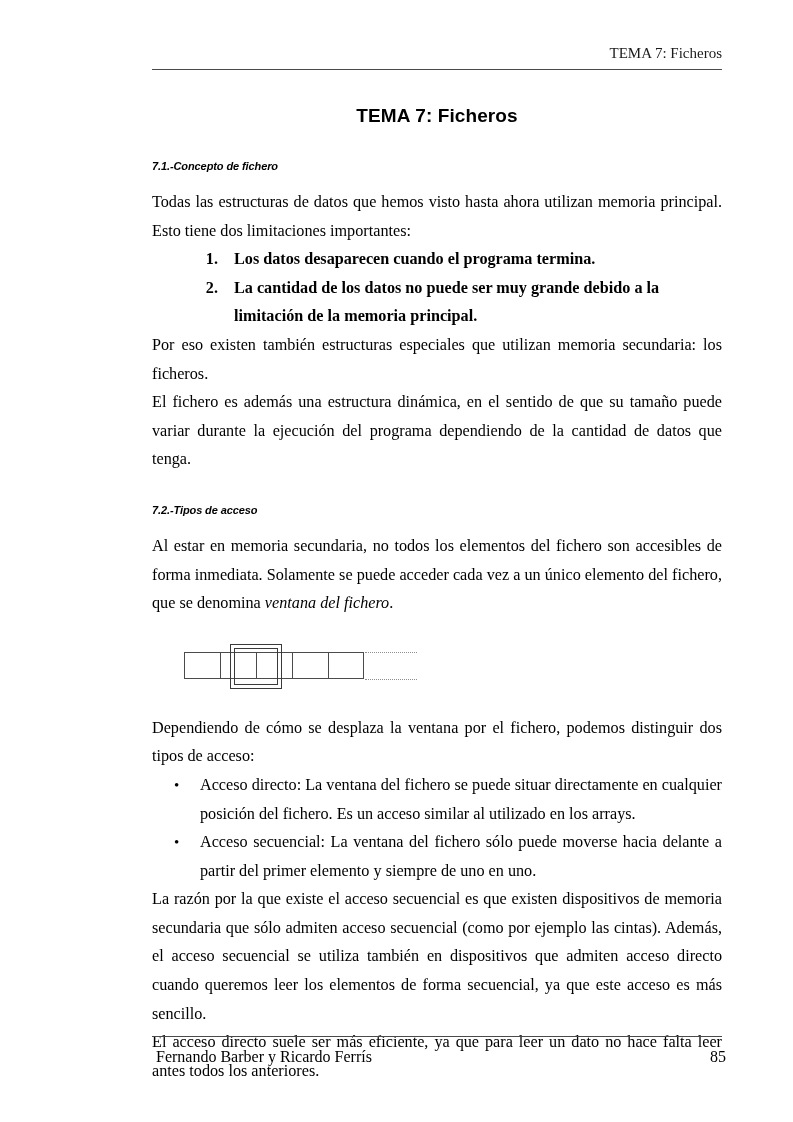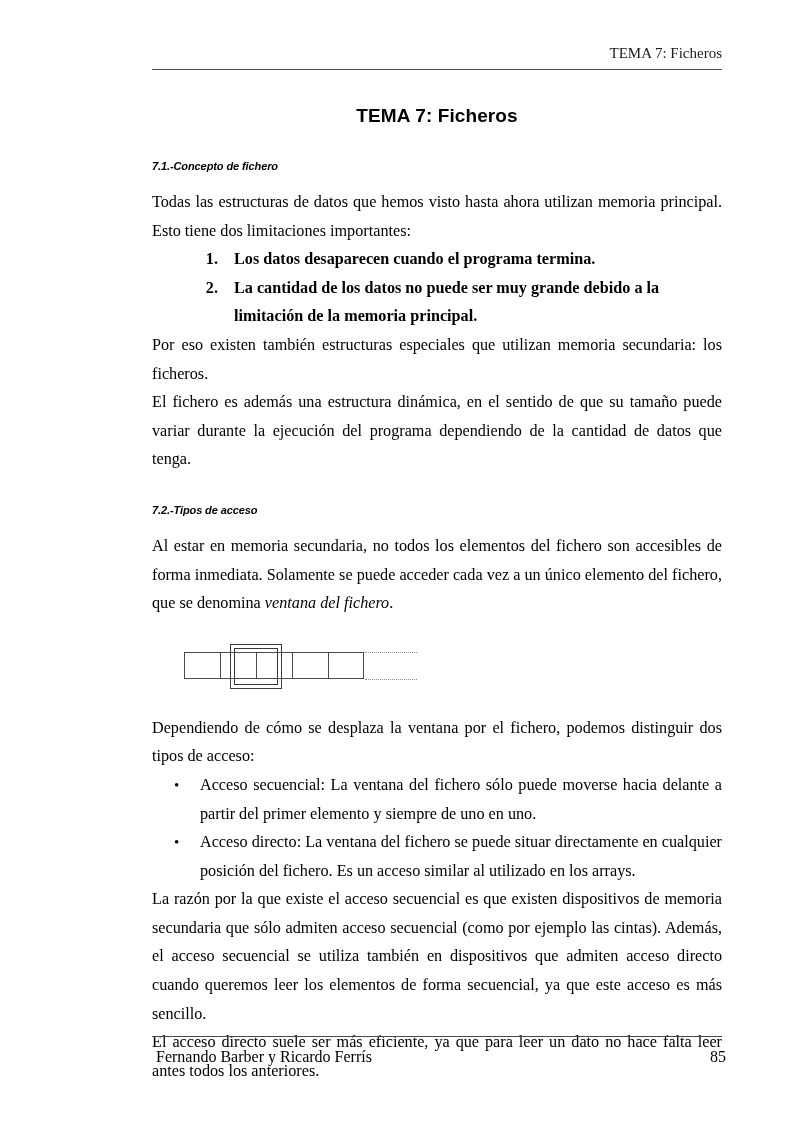--- a/index.html
+++ b/index.html
@@ -239,22 +239,22 @@
         <div class="cell"></div>
       </div>
       <div class="window-box">
         <div class="window-box-inner"></div>
       </div>
     </div>
 
     <p class="body">Dependiendo de cómo se desplaza la ventana por el fichero, podemos distinguir dos tipos de acceso:</p>
 
     <ul class="bullet-list">
+      <li>Acceso directo: La ventana del fichero se puede situar directamente en cualquier posición del fichero. Es un acceso similar al utilizado en los arrays.</li>
       <li>Acceso secuencial: La ventana del fichero sólo puede moverse hacia delante a partir del primer elemento y siempre de uno en uno.</li>
-      <li>Acceso directo: La ventana del fichero se puede situar directamente en cualquier posición del fichero. Es un acceso similar al utilizado en los arrays.</li>
     </ul>
 
     <p class="body">La razón por la que existe el acceso secuencial es que existen dispositivos de memoria secundaria que sólo admiten acceso secuencial (como por ejemplo las cintas). Además, el acceso secuencial se utiliza también en dispositivos que admiten acceso directo cuando queremos leer los elementos de forma secuencial, ya que este acceso es más sencillo.</p>
 
     <p class="body">El acceso directo suele ser más eficiente, ya que para leer un dato no hace falta leer antes todos los anteriores.</p>
 
   </div>
 
   <div class="footer-rule"></div>
   <div class="footer">

